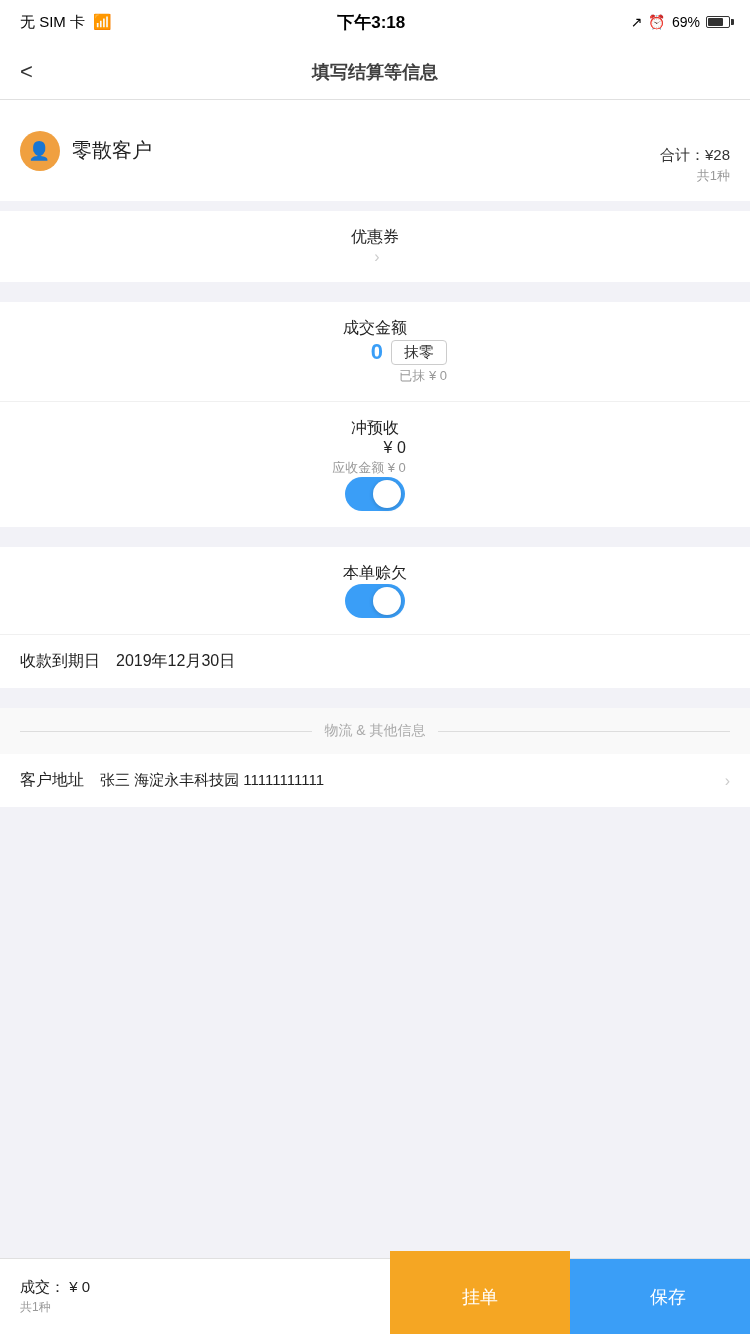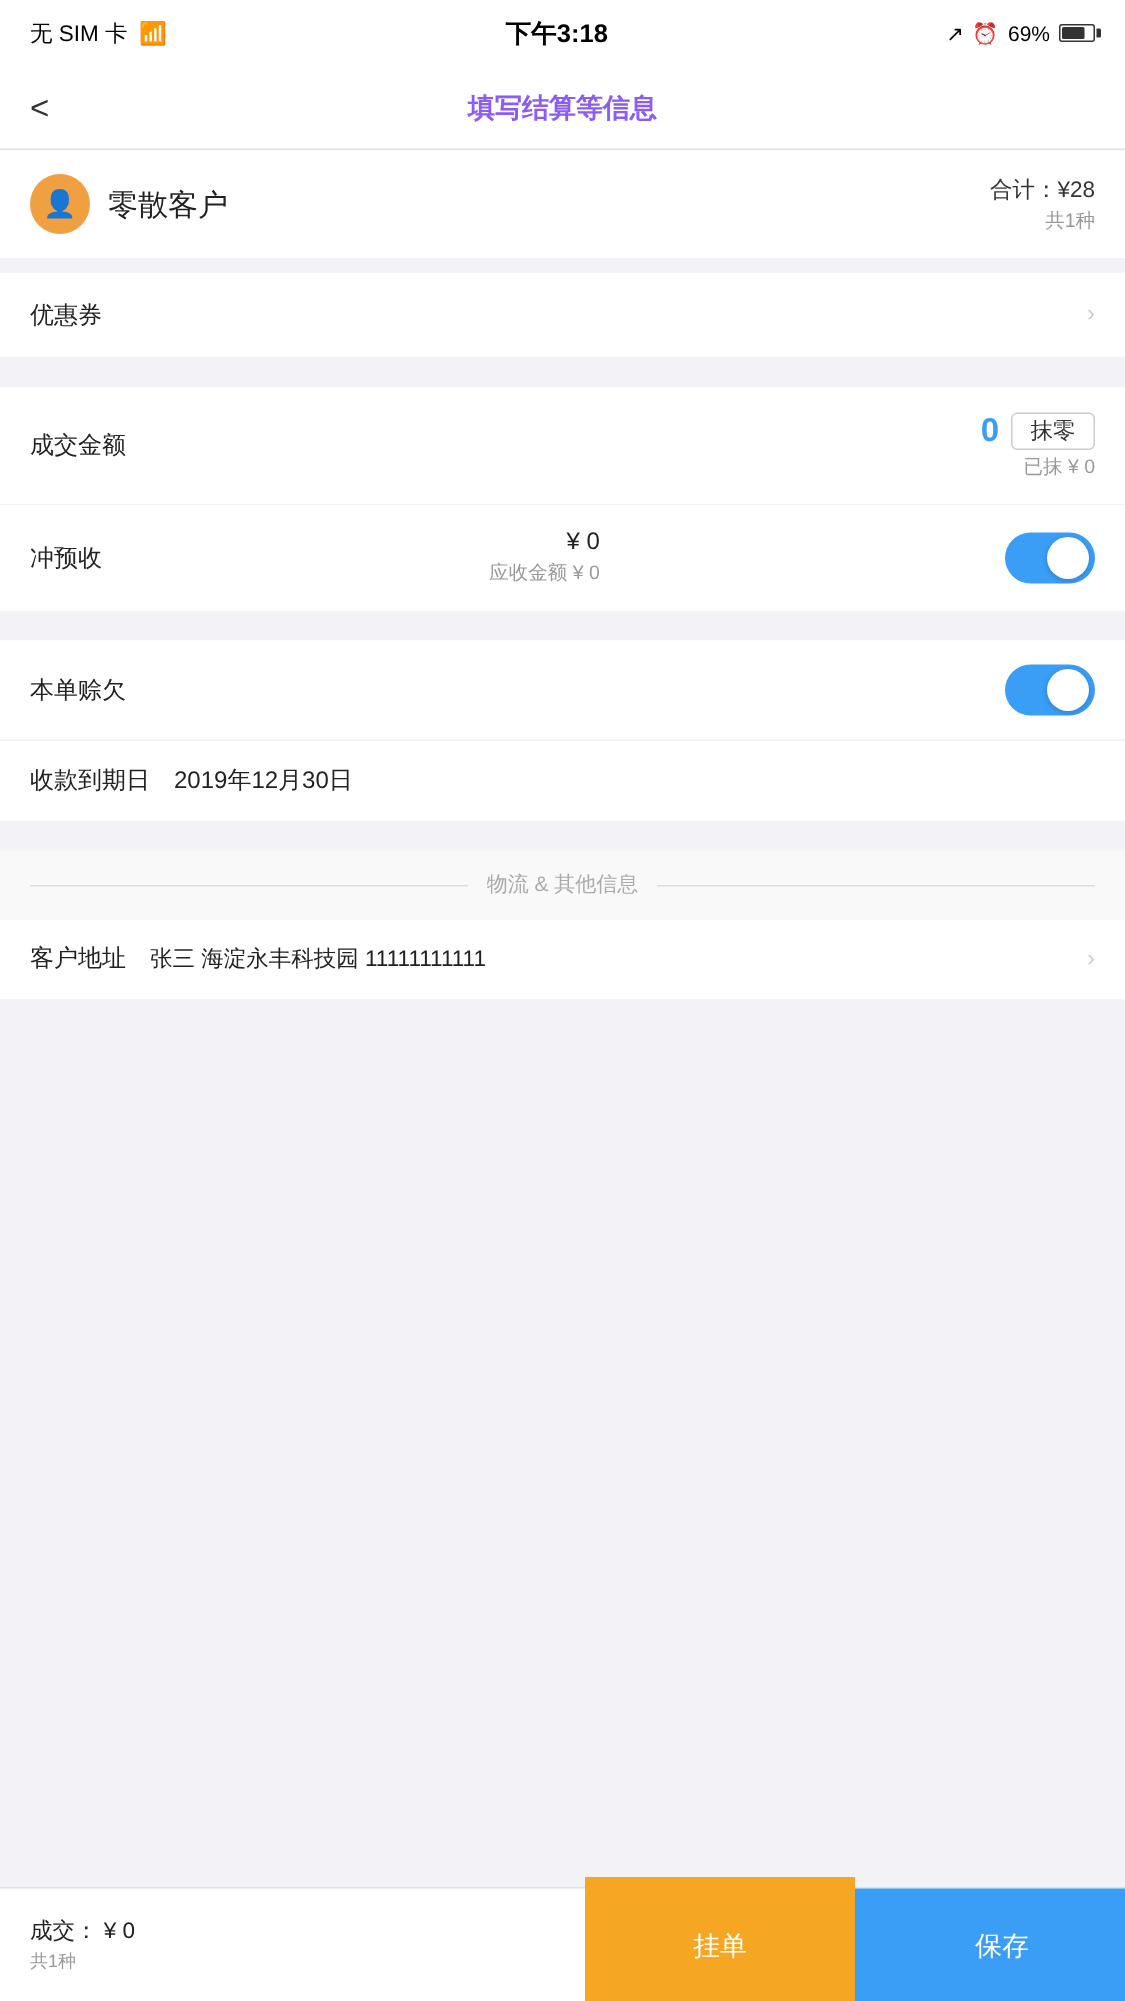--- a/index.html
+++ b/index.html
@@ -41,21 +41,21 @@
     .nav-back {
       position: absolute;
       left: 20px;
       font-size: 22px;
       color: #333;
       cursor: pointer;
     }
     .nav-title {
       font-size: 18px;
       font-weight: 600;
-      color: #8b5cf6;
+      color: #404040;
     }
 
     
     .content {
       flex: 1;
       padding-bottom: 80px;
     }
 
     
     .card {
@@ -78,38 +78,39 @@
       border-radius: 50%;
       background: #f0a040;
       display: flex;
       align-items: center;
       justify-content: center;
       color: #fff;
       font-size: 18px;
     }
     .customer-name { font-size: 20px; color: #222; font-weight: 500; }
     .customer-right { text-align: right; }
-    .total-amount { font-size: 15px; color: #333; }
+    .total-amount { font-size: 15px; color: #333; margin-top: 30px; }
     .total-count { font-size: 13px; color: #999; margin-top: 2px; }
 
     
     .divider-section {
       height: 10px;
       background: #f2f2f7;
     }
 
     
     .row-item {
       display: flex;
       align-items: center;
       justify-content: space-between;
       padding: 16px 20px;
       background: #fff;
       border-bottom: 1px solid #f0f0f0;
       min-height: 56px;
+      flex-direction: column;
     }
     .row-item:last-child { border-bottom: none; }
     .row-label { font-size: 16px; color: #222; }
     .row-value-wrap { display: flex; align-items: center; gap: 8px; }
     .row-value { font-size: 16px; color: #222; }
     .row-sub { font-size: 13px; color: #999; text-align: right; margin-top: 2px; }
     .row-right-col { text-align: right; }
 
     
     .coupon-value { font-size: 18px; color: #f44; font-weight: 600; }

